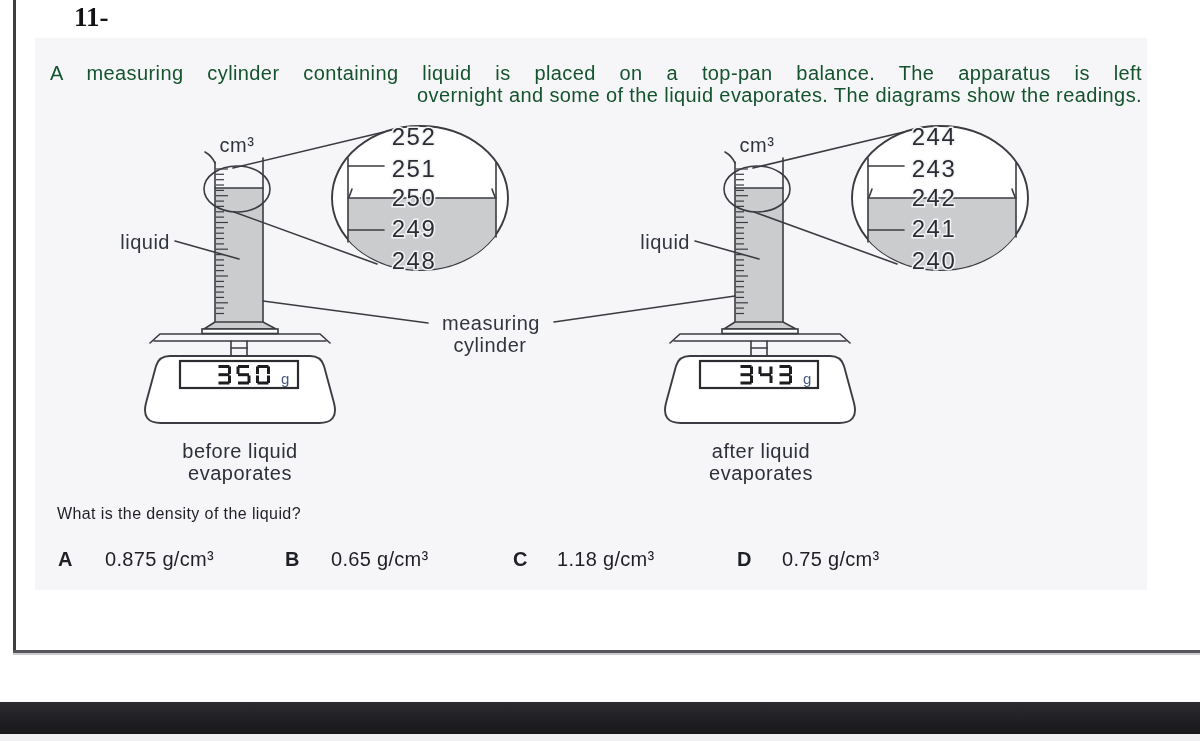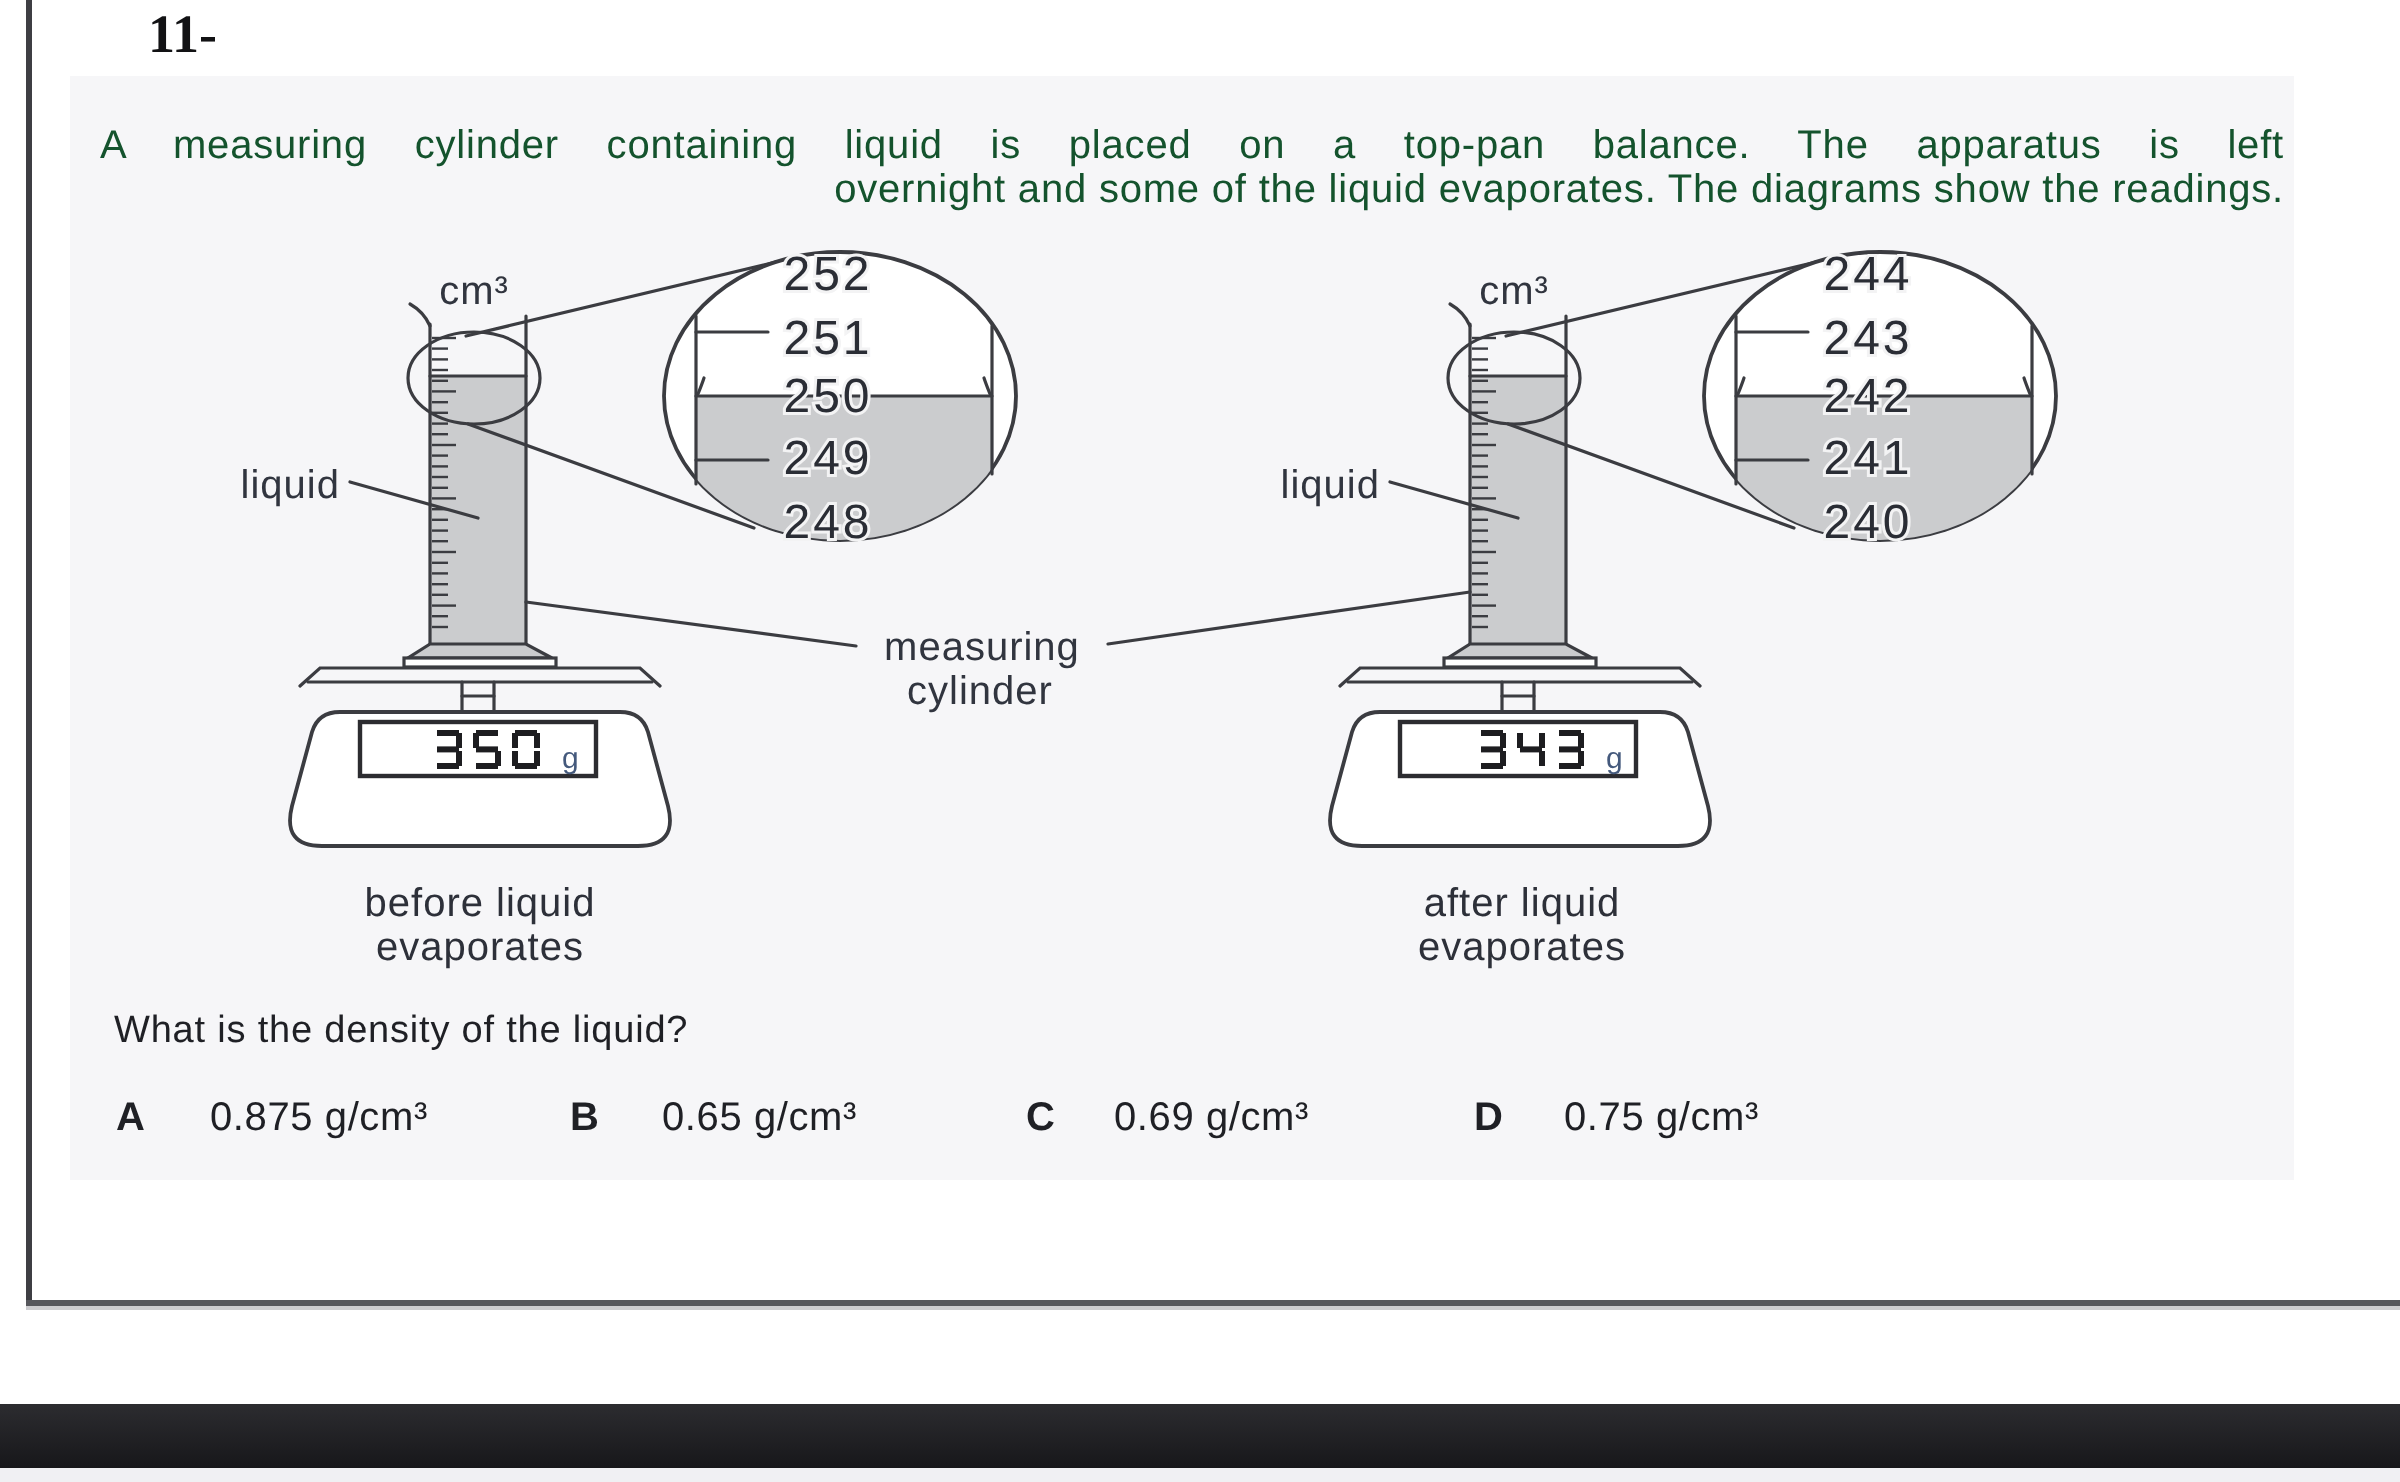--- a/index.html
+++ b/index.html
@@ -16,21 +16,21 @@
   }
   .content-box{position:absolute;left:35px;top:38px;width:1112px;height:552px;background:#f6f6f8;}
   .qtext{
     position:absolute;left:50px;top:62px;width:1092px;margin:0;
     font-size:20px;line-height:22px;letter-spacing:0.4px;color:#14532d;
   }
   .jline{display:block;text-align:justify;text-align-last:justify;}
   .nline{display:block;text-align:right;}
   .prompt{
     position:absolute;left:57px;top:505px;
-    font-size:19px;letter-spacing:0.4px;color:#1f2025;font-weight:400;
+    font-size:16px;letter-spacing:0.4px;color:#1f2025;font-weight:400;
   }
   .opt{position:absolute;top:548px;display:flex;font-size:20px;letter-spacing:0.3px;color:#1f2025;}
   .opt .letter{font-weight:700;}
   .opt-a{left:58px;}  .opt-a .letter{width:47px;}
   .opt-b{left:285px;} .opt-b .letter{width:46px;}
   .opt-c{left:513px;} .opt-c .letter{width:44px;}
   .opt-d{left:737px;} .opt-d .letter{width:45px;}
   .footer-bar{position:absolute;left:0;top:702px;width:1200px;height:32px;background:linear-gradient(#2c2c30,#17171a);}
   .footer-strip{position:absolute;left:0;top:734px;width:1200px;height:7px;background:#f0f0f3;border-bottom:1px solid #bcbcc0;}
 
@@ -214,21 +214,21 @@
   <div class="opt opt-a">
     <span class="letter">A</span>
     <span class="val">0.875 g/cm³</span>
   </div>
   <div class="opt opt-b">
     <span class="letter">B</span>
     <span class="val">0.65 g/cm³</span>
   </div>
   <div class="opt opt-c">
     <span class="letter">C</span>
-    <span class="val">0.69 g/cm³</span>
+    <span class="val">1.18 g/cm³</span>
   </div>
   <div class="opt opt-d">
     <span class="letter">D</span>
     <span class="val">0.75 g/cm³</span>
   </div>
 
   <div class="bottom-border"></div>
   <div class="footer-bar"></div>
   <div class="footer-strip"></div>
 </div>

